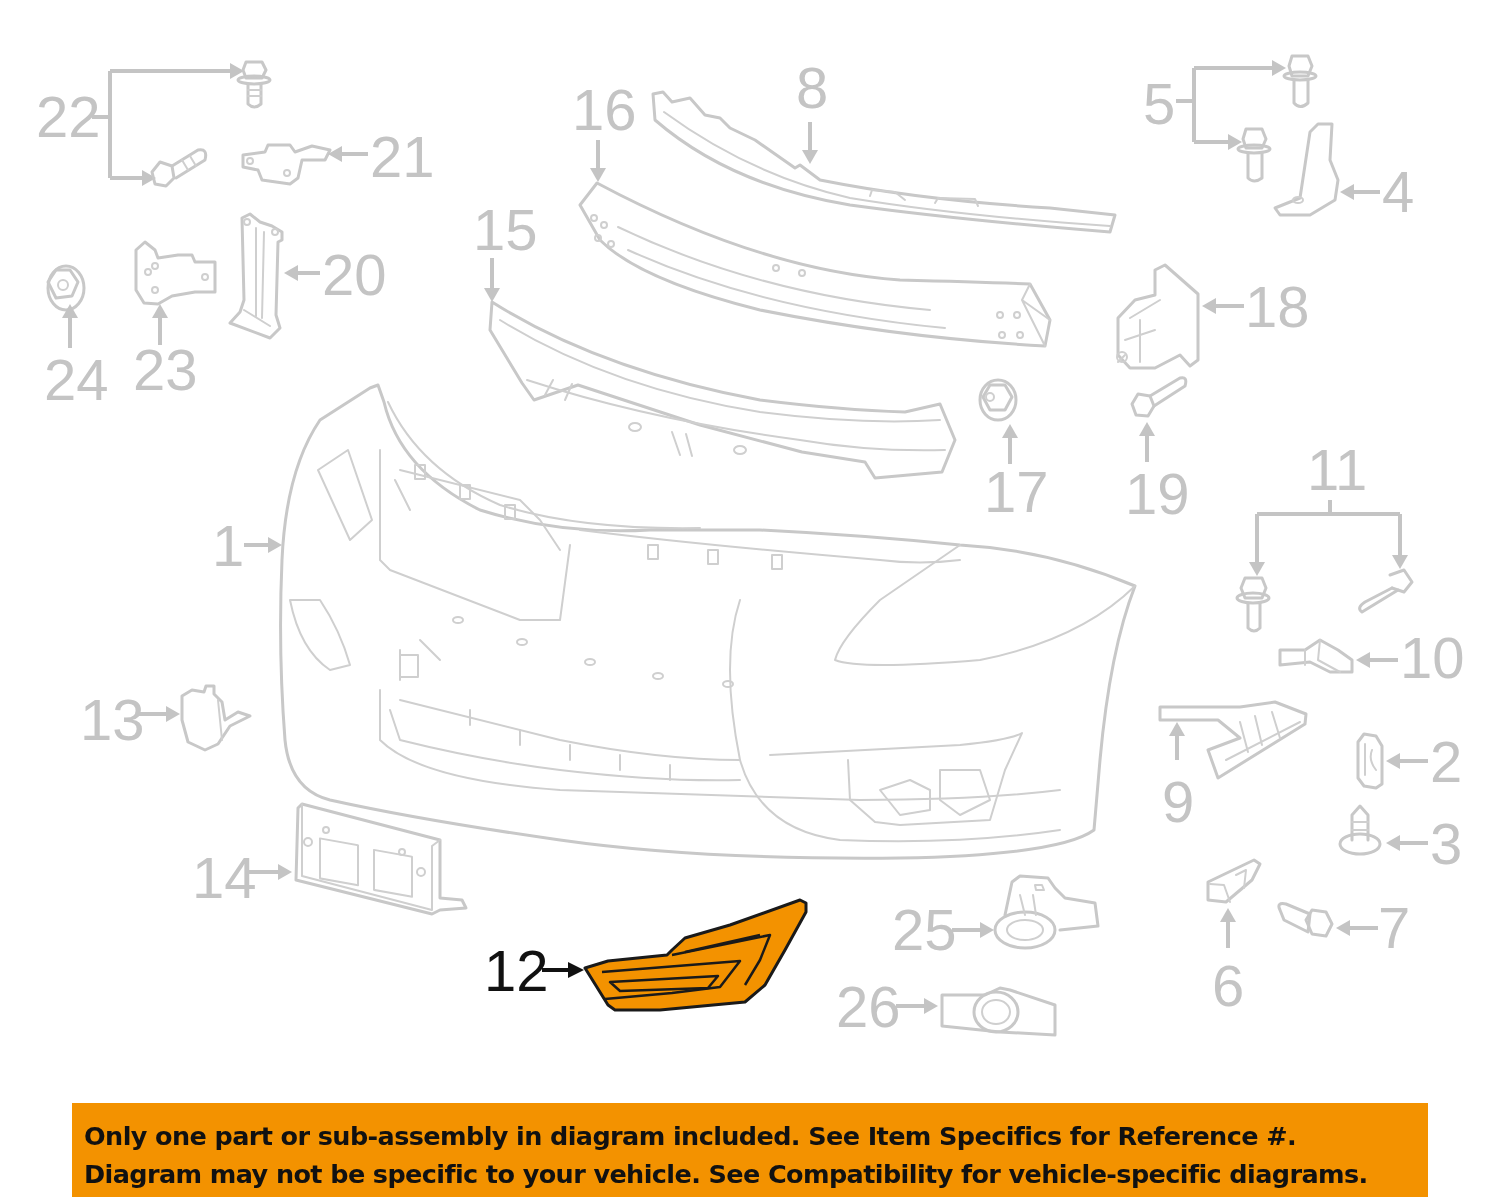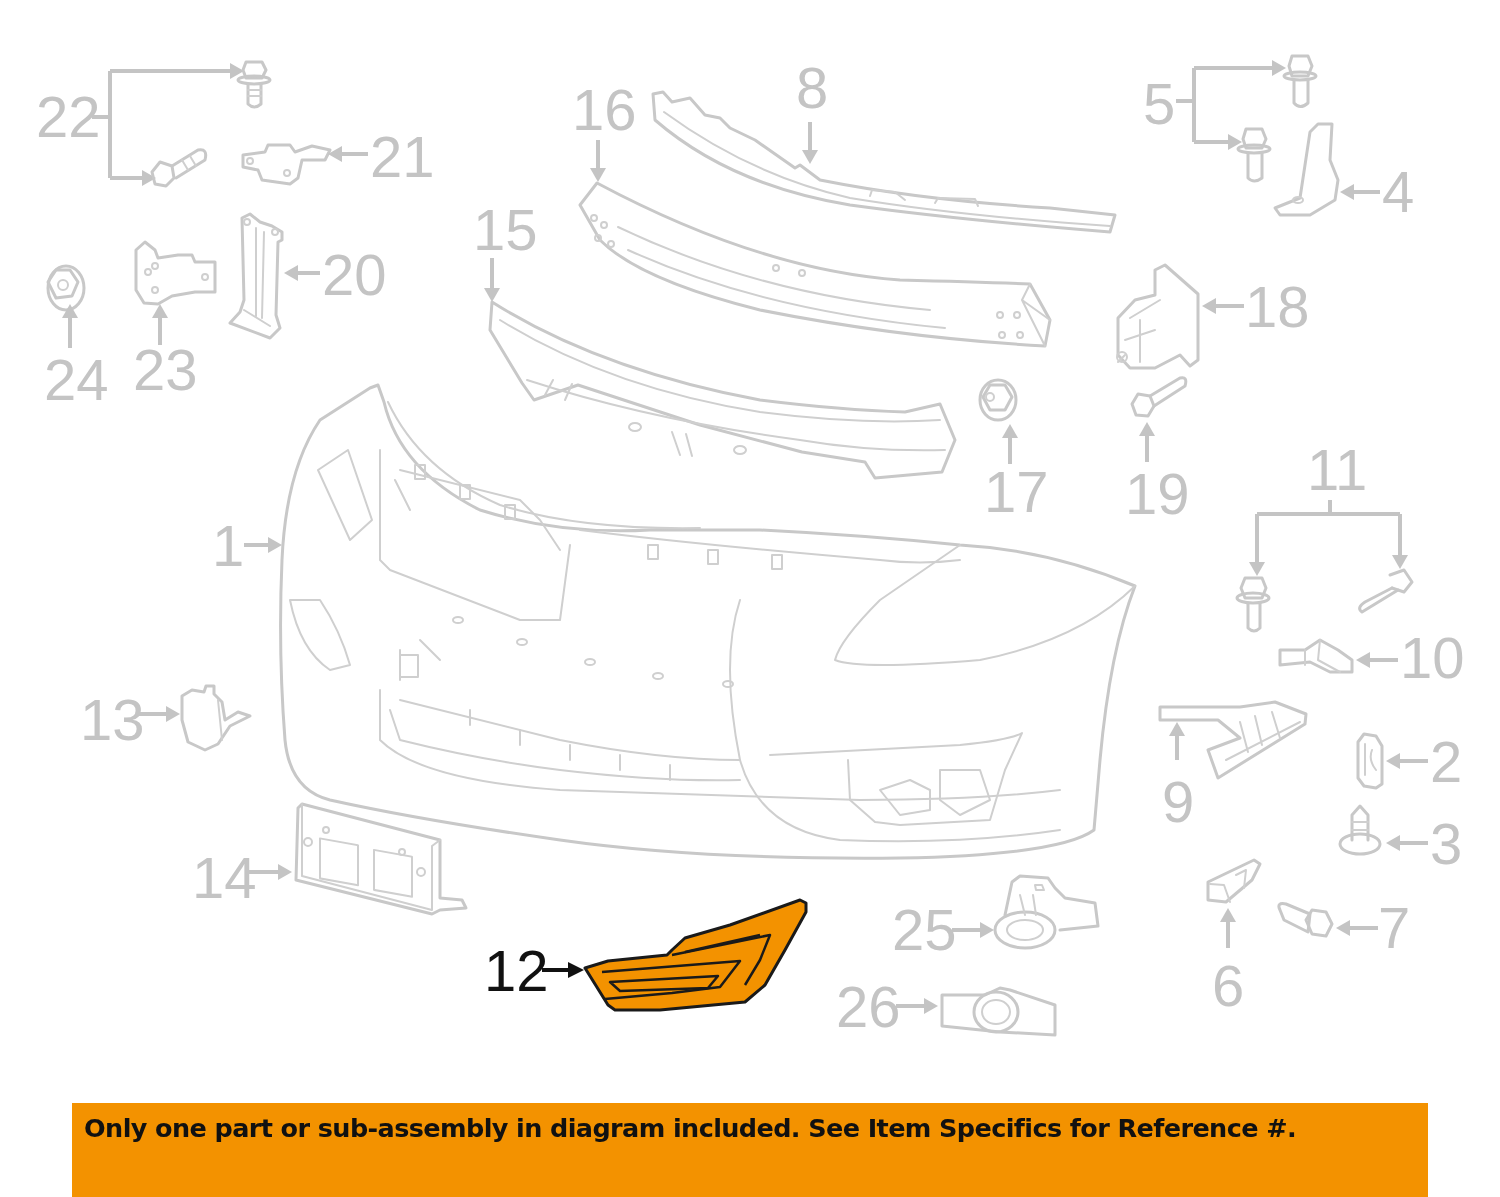--- a/index.html
+++ b/index.html
@@ -8,21 +8,21 @@
   .callout{font-family:"Liberation Sans","DejaVu Sans",sans-serif;font-size:58px;fill:#c4c4c4;}
   .callout-hl{fill:#111111;}
   .part{fill:none;stroke:#c8c8c8;stroke-width:3;stroke-linejoin:round;stroke-linecap:round;}
   .thin{fill:none;stroke:#cfcfcf;stroke-width:2;stroke-linejoin:round;stroke-linecap:round;}
   .lead{fill:none;stroke:#c4c4c4;stroke-width:4;}
   .arrowhead{fill:#c4c4c4;}
   .hl-part{fill:#f39200;stroke:#1a1a1a;stroke-width:3;stroke-linejoin:round;}
   .hl-line{fill:none;stroke:#1a1a1a;stroke-width:2.5;stroke-linejoin:round;}
   .hl-lead{stroke:#111;stroke-width:4;fill:none;}
   .hl-arrow{fill:#111;}
-  #disclaimer{position:absolute;left:72px;top:1103px;width:1356px;height:94px;background:#f39200;box-sizing:border-box;padding:6px 0 0 12px;}
+  #disclaimer{position:absolute;left:72px;top:1103px;width:1356px;height:94px;background:#f39200;box-sizing:border-box;padding:14px 0 0 12px;}
   #disclaimer .line{font-family:"DejaVu Sans","Liberation Sans",sans-serif;font-weight:bold;font-size:25.5px;color:#111;letter-spacing:-0.6px;line-height:38px;white-space:nowrap;}
 </style>
 </head>
 <body>
 
 <svg id="diagram" viewBox="0 0 1500 1100" xmlns="http://www.w3.org/2000/svg">
 
   <g>
     <text class="callout" x="36" y="137">22</text>
     <path class="lead" d="M92,117 H110 M110,71 V178 M110,71 H230 M110,178 H145"></path>
@@ -304,13 +304,14 @@
     <polygon class="arrowhead" points="924,998 938,1006 924,1014"></polygon>
     <path class="part" d="M942,995 L985,995 L1000,988 L1010,990 L1055,1005 L1055,1035 L1000,1032 L942,1026 Z"></path>
     <ellipse class="part" cx="996" cy="1012" rx="22" ry="20"></ellipse>
     <ellipse class="thin" cx="996" cy="1012" rx="14" ry="12"></ellipse>
   </g>
 
 </svg>
 
 <div id="disclaimer">
   <div class="line">Only one part or sub-assembly in diagram included. See Item Specifics for Reference #.</div>
+  <div class="line">Diagram may not be specific to your vehicle. See Compatibility for vehicle-specific diagrams.</div>
 </div>
 
 </body></html>

